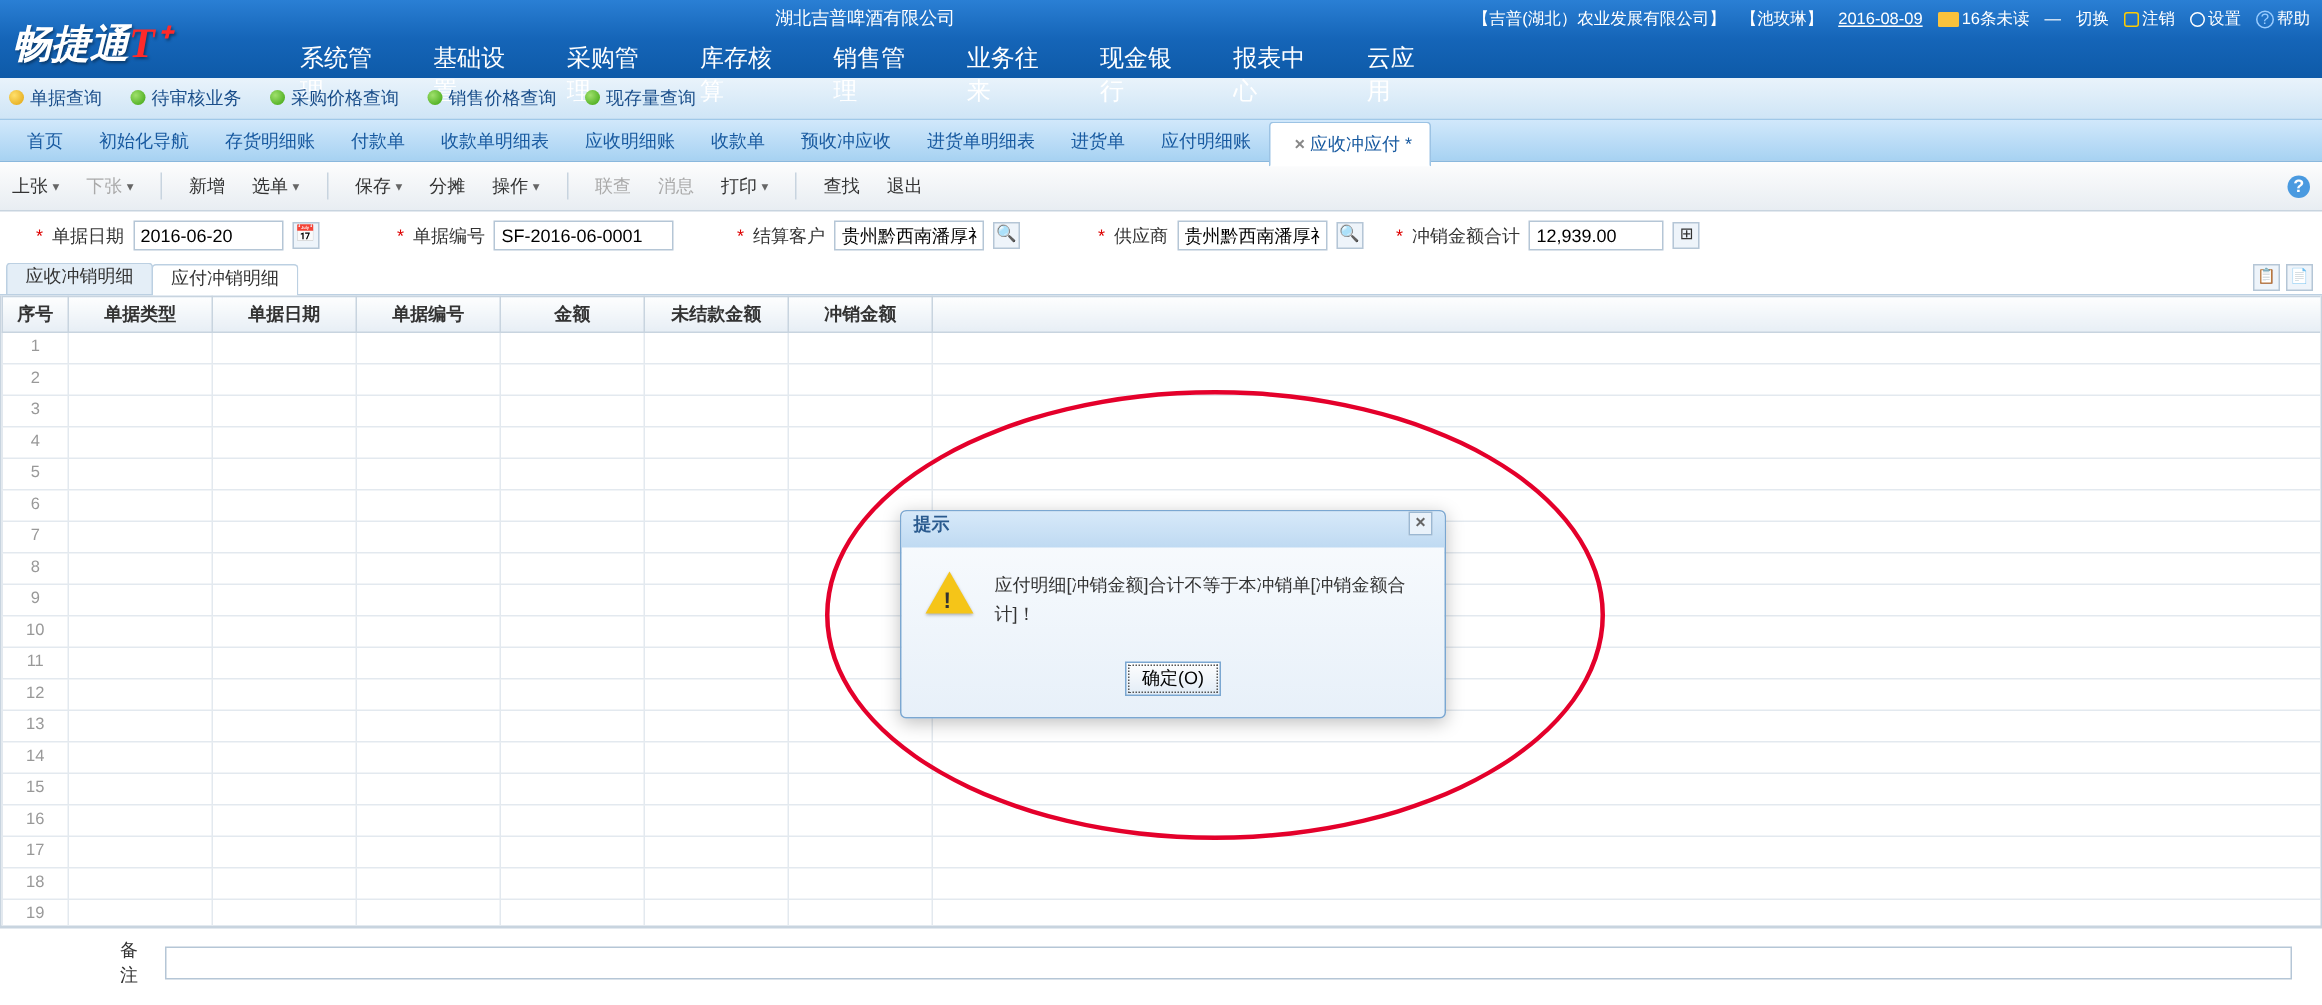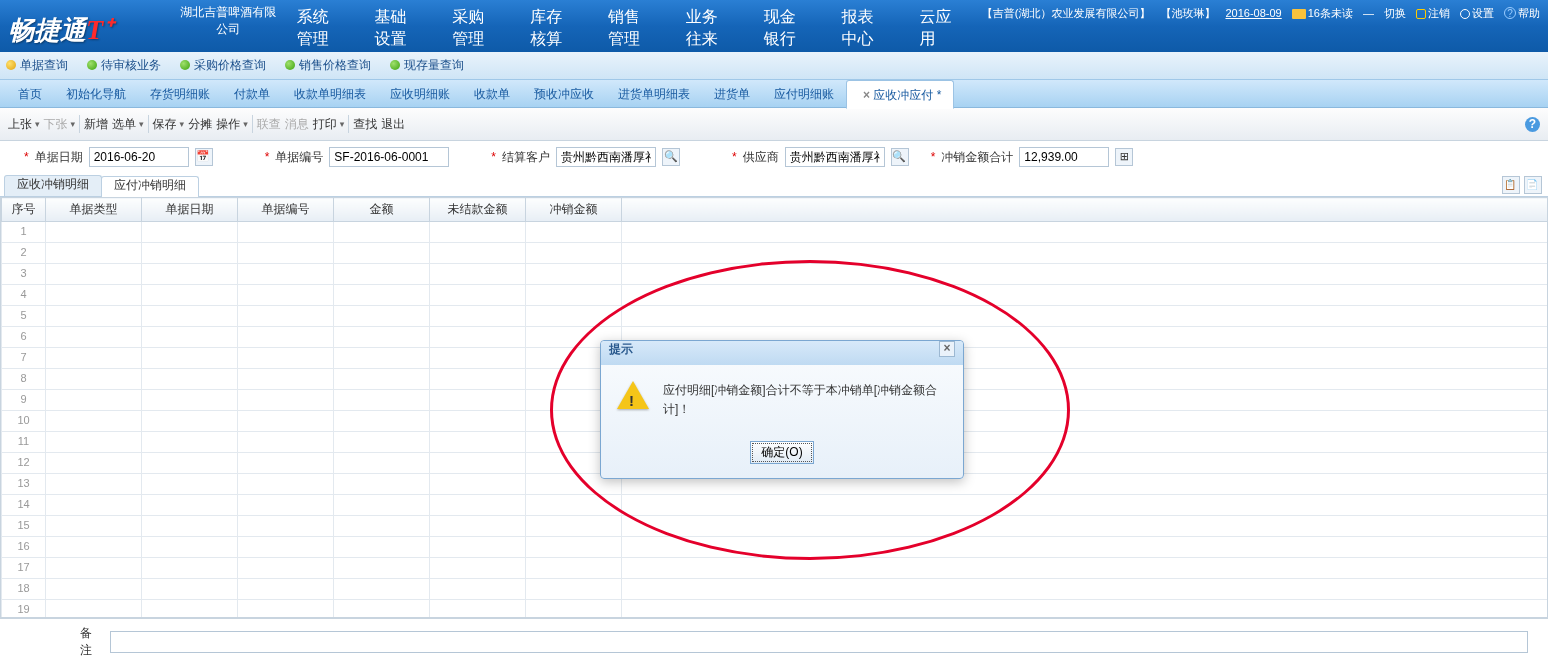--- a/index.html
+++ b/index.html
@@ -1,56 +1,56 @@
 <!DOCTYPE html>
 <html><head>
 <meta charset="utf-8">
 <style>
 *{box-sizing:border-box;margin:0;padding:0}
 body{font:12px/1.4 "Microsoft YaHei",SimSun,Arial;color:#333;background:#fff;overflow:hidden}
 .header{background:linear-gradient(#2a7fd4,#1565b8 50%,#0e5aa8);height:52px;color:#fff;display:flex}
 .logo{width:180px;font-family:"STXingkai",cursive;font-size:26px;font-style:italic;padding:10px 8px;font-weight:bold;color:#fff;text-shadow:1px 1px 2px rgba(0,0,0,.4)}
 .logo b{color:#ff2a2a;font-style:italic;font-size:28px}
-.hdr-center{flex:1;display:flex;flex-direction:row}
+.hdr-center{flex:1;display:flex;flex-direction:column}
 .company{text-align:center;padding:4px 0 2px;font-size:12px}
 .main-menu{display:flex;gap:32px;padding:6px 20px 0;font-size:16px}
 .main-menu span{cursor:pointer}
 .hdr-right{padding:6px 8px;font-size:11px;display:flex;gap:10px;align-items:flex-start;white-space:nowrap}
 .hdr-right a{color:#fff;text-decoration:underline;cursor:pointer}
 .mail-ico{display:inline-block;width:14px;height:10px;background:#f9c23c;border-radius:1px;position:relative;vertical-align:middle;margin-right:2px}
 .lock-ico{display:inline-block;width:10px;height:10px;border:1px solid #fc0;border-radius:2px;vertical-align:middle;margin-right:2px}
 .gear-ico{display:inline-block;width:10px;height:10px;border:1px solid #fff;border-radius:50%;vertical-align:middle;margin-right:2px}
 .qmark{display:inline-block;width:12px;height:12px;border:1px solid #9cf;border-radius:50%;text-align:center;line-height:11px;font-size:10px;color:#9cf;margin-right:2px}
 .favbar{background:linear-gradient(#e9f3fb,#cfe5f6);height:28px;border-bottom:1px solid #a0c8e8;display:flex;align-items:center;padding:0 6px;gap:19px;font-size:12px;color:#1a4e8a}
 .fav-item{display:flex;align-items:center;gap:4px;cursor:pointer}
 .gdot{width:10px;height:10px;border-radius:50%;background:radial-gradient(circle at 35% 35%,#9fe06c,#3aa20d)}
 .ydot{width:10px;height:10px;border-radius:50%;background:radial-gradient(circle at 35% 35%,#ffe06c,#e0a20d)}
-.tabbar{background:linear-gradient(#d1e8fb,#a7d2f2);height:28px;border-bottom:1px solid #8ab8dd;display:flex;align-items:center;padding:0 6px;font-size:12px}
+.tabbar{background:linear-gradient(#d1e8fb,#a7d2f2);height:28px;border-bottom:1px solid #8ab8dd;display:flex;align-items:flex-start;padding:0 6px;font-size:12px}
 .tab{padding:6px 12px 5px;color:#185aa0;cursor:pointer}
 .tab.active{background:#fff;border:1px solid #9cc3e4;border-bottom:1px solid #fff;border-radius:3px 3px 0 0;position:relative;top:1px}
 .tabclose{color:#888;margin-left:4px;font-weight:bold}
-.toolbar{background:linear-gradient(#fdfdfd,#e8edf2);height:28px;border-bottom:1px solid #c8d4df;display:flex;align-items:center;padding:16px 8px;gap:4px;font-size:12px}
+.toolbar{background:linear-gradient(#fdfdfd,#e8edf2);height:28px;border-bottom:1px solid #c8d4df;display:flex;align-items:center;padding:16px 8px;gap:18px;font-size:12px}
 .toolbar .tb{cursor:pointer;display:flex;align-items:center;gap:3px}
 .toolbar .sep{width:1px;height:18px;background:#c8d4df}
 .arrow{font-size:9px;color:#666}
 .disabled{color:#aaa}
 .help-ico{width:15px;height:15px;border-radius:50%;background:#4a9ae0;color:#fff;text-align:center;line-height:15px;font-weight:bold;margin-left:auto}
 .form-row{height:32px;display:flex;align-items:center;padding:0 24px;gap:12px;font-size:12px}
 .fld{display:flex;align-items:center;gap:6px}
 .req{color:#d00}
 .fld input{border:1px solid #b5c6d6;height:20px;padding:0 4px;font-size:12px}
 .cal-ico,.srch-ico{width:18px;height:18px;border:1px solid #b5c6d6;background:#eef4fa;display:inline-flex;align-items:center;justify-content:center;font-size:11px;cursor:pointer}
 .subtabs{height:24px;border-bottom:1px solid #bcd0e2;display:flex;align-items:flex-end;padding:0 4px;font-size:12px}
 .subtab{padding:0 12px 3px;border:1px solid #bcd0e2;border-bottom:none;background:#e4eef7;margin-right:-1px;cursor:pointer;border-radius:3px 3px 0 0}
 .subtab.active{background:#fff;position:relative;top:1px}
 .subtabs-right{margin-left:auto;display:flex;gap:4px;padding:2px}
 .tb-ico{width:18px;height:18px;border:1px solid #b5c6d6;background:#eef4fa;display:inline-flex;align-items:center;justify-content:center;cursor:pointer;font-size:10px}
 .grid{border:1px solid #c8d4df;border-top:none}
 .grid table{width:100%;border-collapse:collapse;table-layout:fixed}
-.grid th{background:linear-gradient(#fdfefe,#e7eef5);border:1px solid #c8d4df;height:24px;font-weight:normal;font-size:12px}
+.grid th{background:linear-gradient(#fdfefe,#e7eef5);border:1px solid #c8d4df;height:24px;font-weight:bold;font-size:12px}
 .grid td{border:1px solid #e3e9ef;height:21px;font-size:11px;text-align:center;color:#999}
 .col-idx{width:44px}
 .grid-wrap{height:420px;overflow:hidden;position:relative}
 .remark{border-top:1px solid #c8d4df;padding:6px 20px 4px 80px;display:flex;align-items:center;gap:6px}
 .remark textarea{width:100%;height:22px;border:1px solid #b5c6d6;resize:none}
 
 .modal{position:absolute;left:600px;top:340px;width:364px;background:linear-gradient(#fafcfe,#e7f0f9);border:1px solid #7ba7d1;border-radius:4px;box-shadow:0 3px 12px rgba(0,0,0,.25);z-index:20}
 .modal-title{background:linear-gradient(#d7e9f9,#bfdaf2);height:24px;display:flex;padding:0 8px;font-weight:bold;color:#2a5a8e;font-size:12px;border-radius:4px 4px 0 0}
 .modal-close{margin-left:auto;width:16px;height:16px;border:1px solid #9cb8d2;background:#eaf2fa;text-align:center;line-height:13px;cursor:pointer;color:#666;font-size:12px}
 .modal-body{display:flex;padding:16px 16px 10px;gap:14px;min-height:70px}

